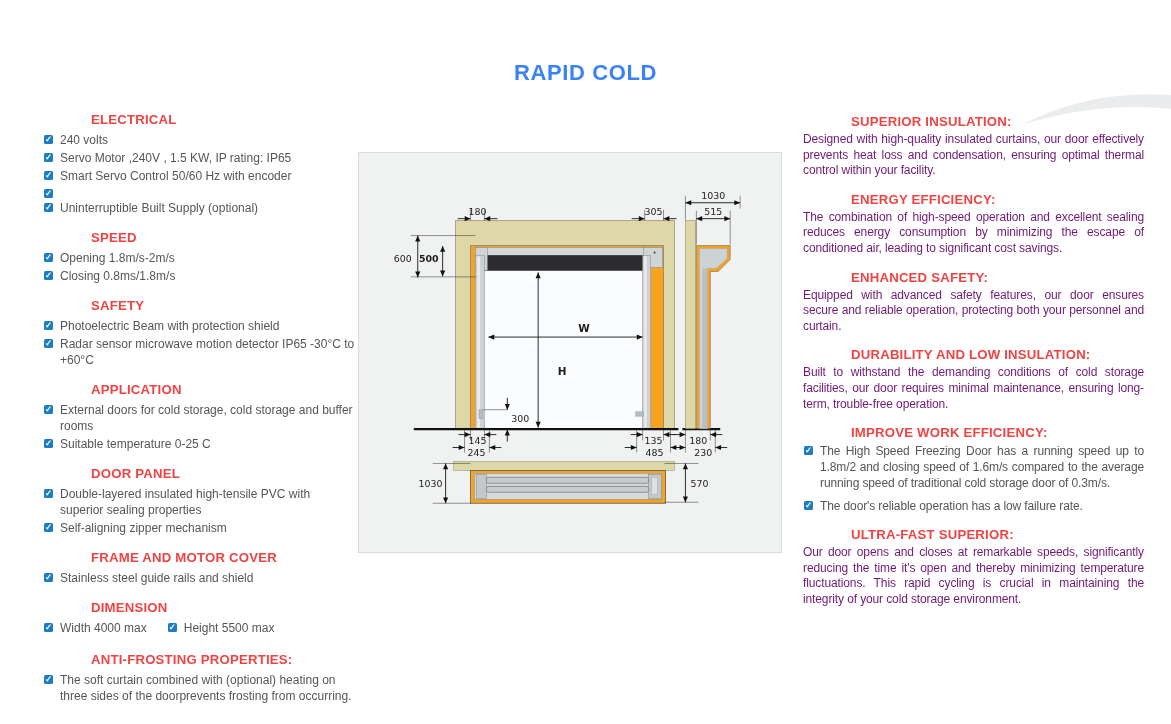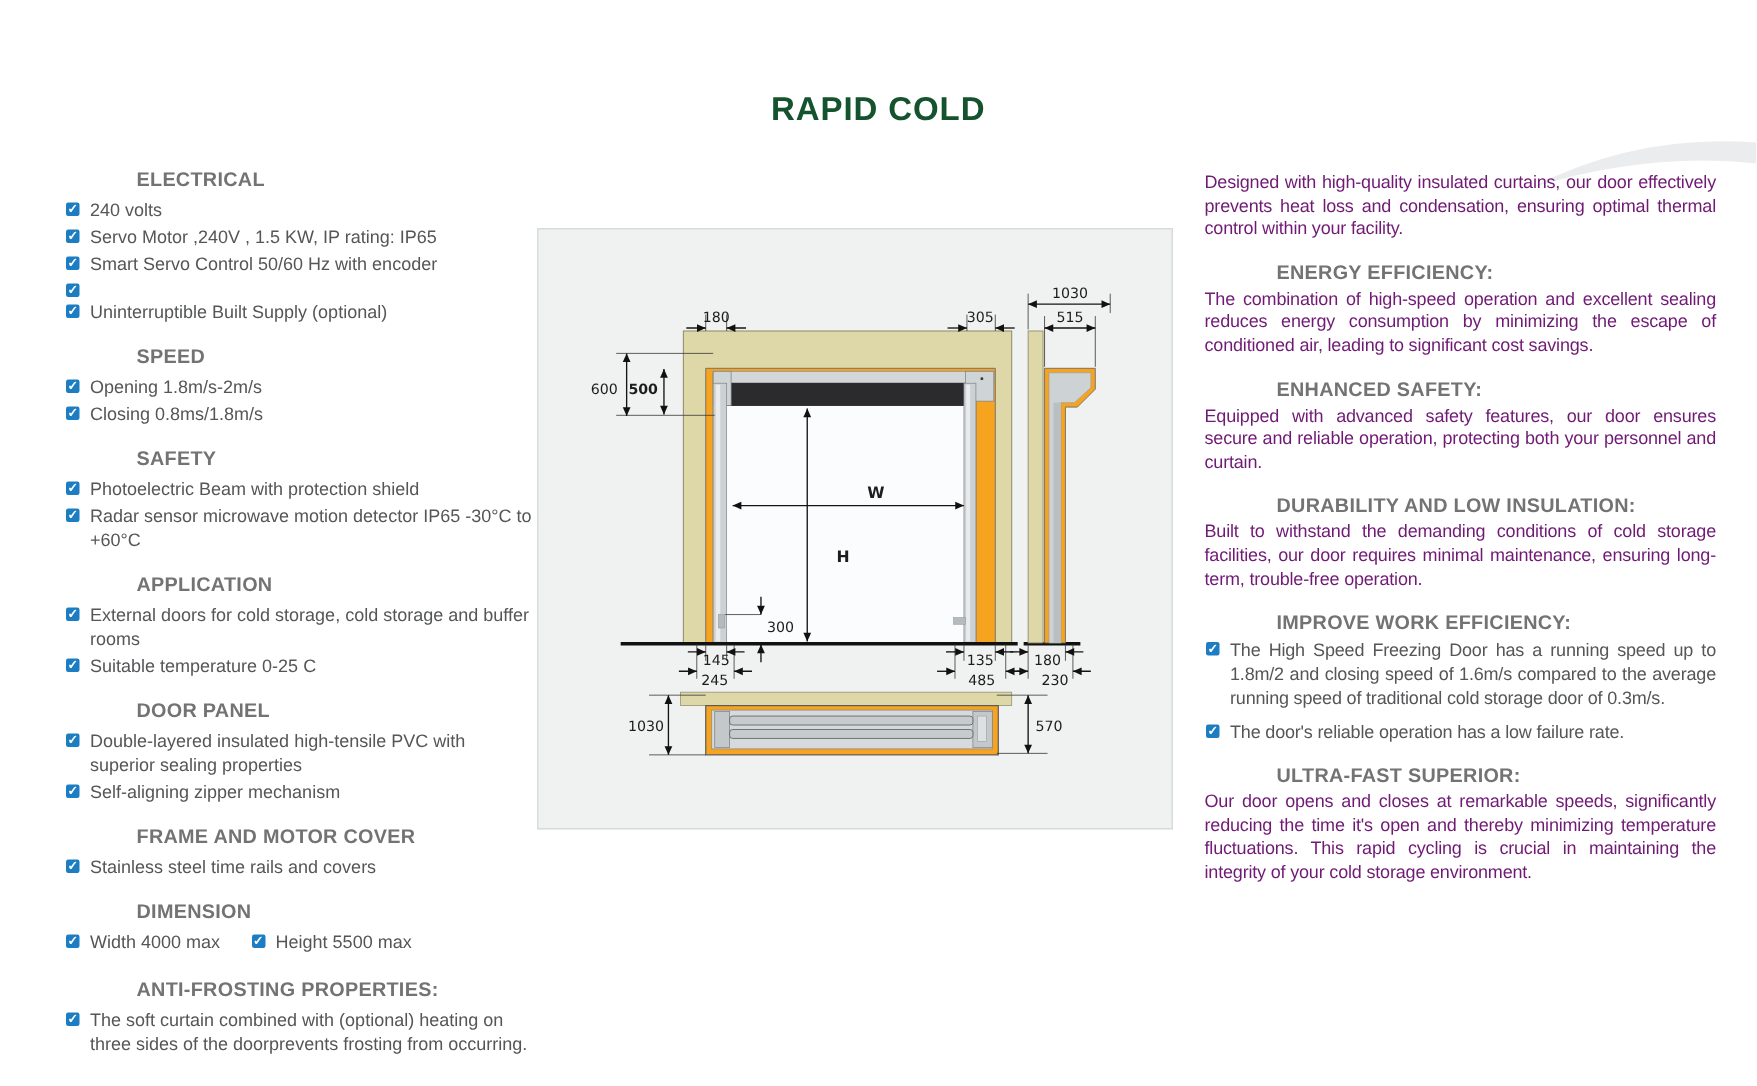--- a/index.html
+++ b/index.html
@@ -3,30 +3,30 @@
 <meta charset="utf-8">
 <style>
   html,body{margin:0;padding:0;}
   body{
     width:1171px;height:724px;position:relative;overflow:hidden;
     background:#ffffff;color:#57585a;
     font-family:"Liberation Sans", sans-serif;
   }
   .page-title{
     position:absolute;top:60px;left:0;width:100%;text-align:center;
-    font-size:22px;font-weight:bold;color:#14532d;letter-spacing:.6px;
+    font-size:22px;font-weight:bold;color:#3b82f6;letter-spacing:.6px;
   }
   .swoosh{position:absolute;top:85px;right:0;width:150px;height:40px;}
 
   
   .left-col{position:absolute;left:43px;top:112px;width:313px;}
   .sec{margin-top:14px;}
   .sec:first-child{margin-top:0;}
   .sec-h{
-    margin:0 0 5px 0;font-size:13.2px;font-weight:bold;color:#737373;letter-spacing:.2px;padding-left:48px;
+    margin:0 0 5px 0;font-size:13.2px;font-weight:bold;color:#ef4444;letter-spacing:.2px;padding-left:48px;
   }
   .item{display:flex;font-size:12px;line-height:16px;margin-bottom:2px;color:#555658;}
   .chk{
     flex:0 0 9px;width:9px;height:9px;margin:3px 7px 0 1px;
     background:#1d7dc2;border-radius:1.5px;color:#fff;
     font-size:8.5px;line-height:9.5px;text-align:center;font-weight:bold;
   }
   .item-row{display:flex;gap:20px;}
 
   
@@ -125,21 +125,21 @@
     <div class="item">
         <span class="chk">✓</span>
         <span>Self-aligning zipper mechanism</span>
       </div>
   </div>
 
   <div class="sec">
     <h3 class="sec-h">FRAME AND MOTOR COVER</h3>
     <div class="item">
         <span class="chk">✓</span>
-        <span>Stainless steel time rails and covers</span>
+        <span>Stainless steel guide rails and shield</span>
       </div>
   </div>
 
   <div class="sec">
     <h3 class="sec-h">DIMENSION</h3>
     <div class="item-row">
       <div class="item">
           <span class="chk">✓</span>
           <span>Width 4000 max</span>
         </div>
@@ -156,20 +156,21 @@
         <span class="chk">✓</span>
         <span>The soft curtain combined with (optional) heating on three sides of the doorprevents frosting from occurring.</span>
       </div>
   </div>
 
 </div>
 
 <div class="right-col">
 
   <div class="rsec">
+    <h3 class="sec-h">SUPERIOR INSULATION:</h3>
     <div class="para">Designed with high-quality insulated curtains, our door effectively prevents heat loss and condensation, ensuring optimal thermal control within your facility.</div>
   </div>
 
   <div class="rsec">
     <h3 class="sec-h">ENERGY EFFICIENCY:</h3>
     <div class="para">The combination of high-speed operation and excellent sealing reduces energy consumption by minimizing the escape of conditioned air, leading to significant cost savings.</div>
   </div>
 
   <div class="rsec">
     <h3 class="sec-h">ENHANCED SAFETY:</h3>

